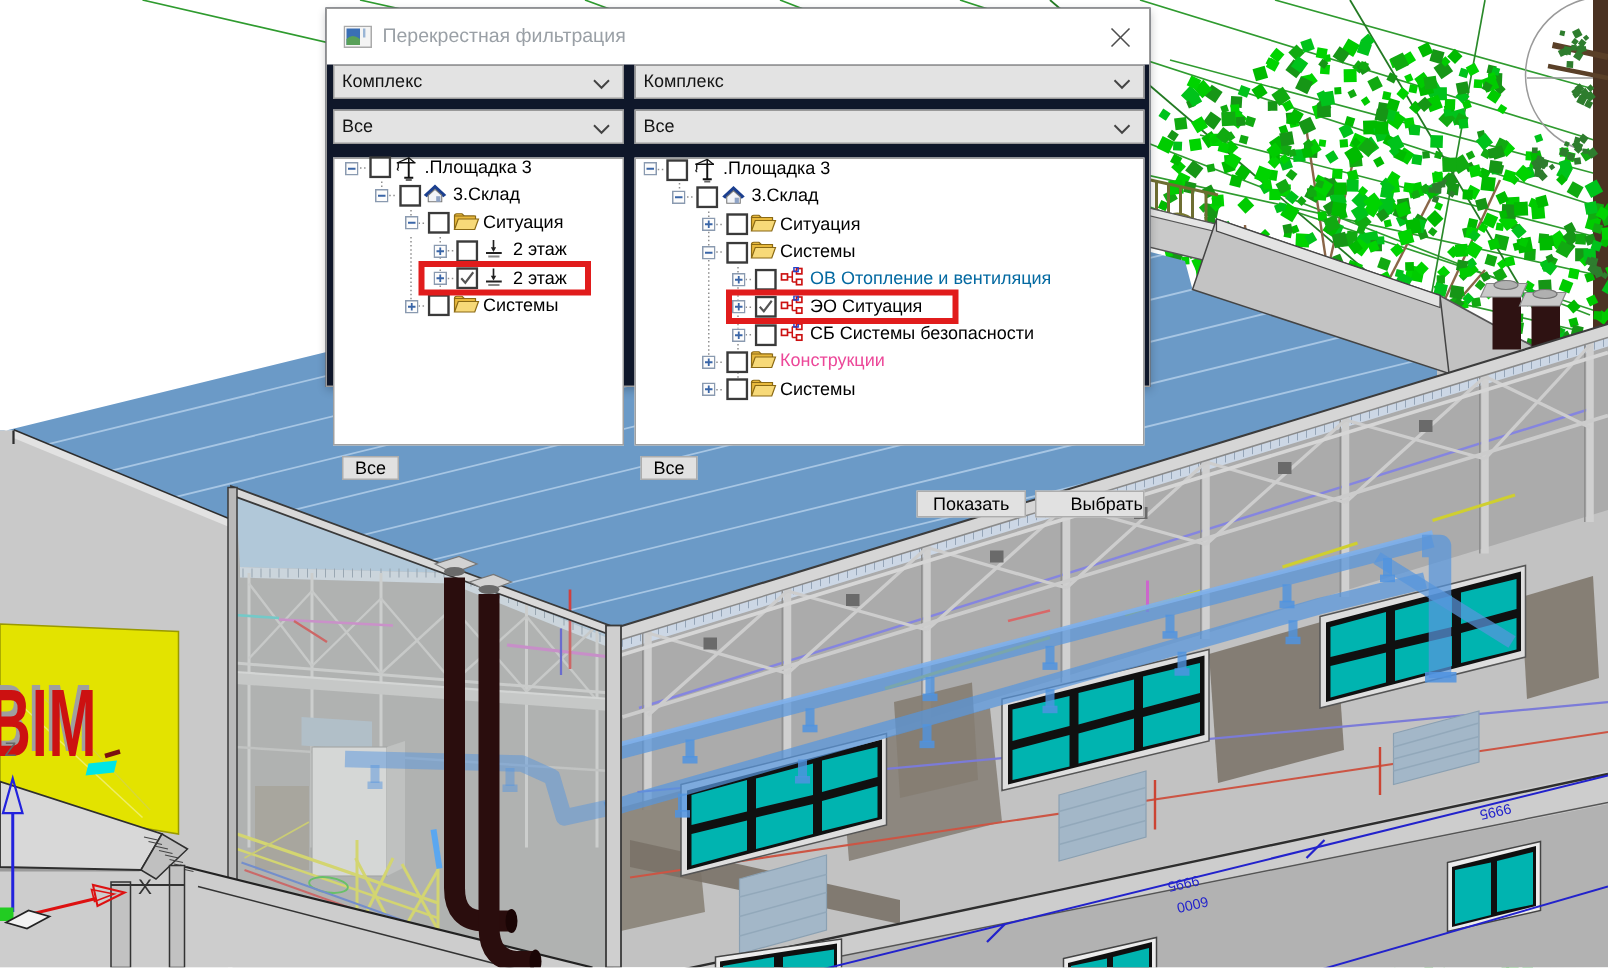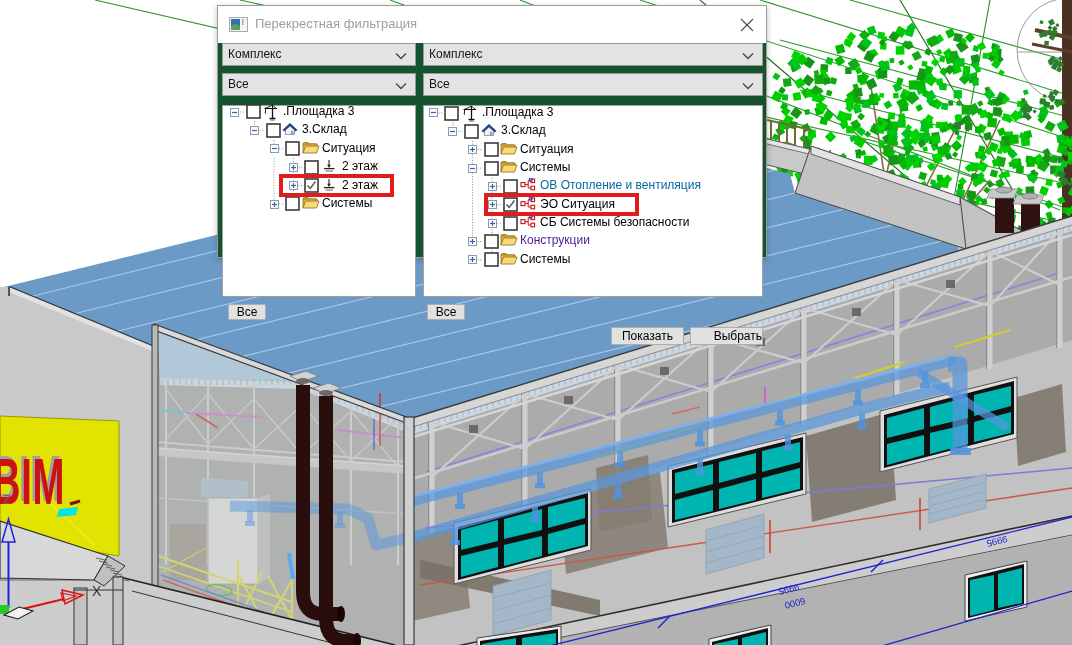--- a/index.html
+++ b/index.html
@@ -1618,21 +1618,21 @@
       <polygon points="8.5,519 15,542 2,542" fill="none" stroke="#2222dd" stroke-width="1.5"></polygon>
       <text x="3" y="504" font-size="13" fill="#666" font-family="Liberation Sans">Z</text>
       <line x1="14" y1="611" x2="64" y2="599" stroke="#dd1111" stroke-width="2"></line>
       <polygon points="83,595 62,590 65,604" fill="none" stroke="#dd1111" stroke-width="1.4"></polygon>
       <polygon points="76,596 61,593 63,601" fill="none" stroke="#dd1111" stroke-width="1.1"></polygon>
       <text x="92" y="596" font-size="14" fill="#333" font-family="Liberation Sans">X</text>
       <rect x="0" y="605" width="9" height="9" fill="#22cc22"></rect>
       <polygon points="4,615 19,607 33,611 18,619" fill="#f2f2f2" stroke="#222" stroke-width="1.1"></polygon>
 </svg>
 
-<div id="dlg" style="position:absolute;left:217px;top:5px;width:550px;height:253px;background:#14532d;border:1px solid #9b9b9b;box-shadow:0 2px 6px rgba(0,0,0,0.25);box-sizing:border-box">
+<div id="dlg" style="position:absolute;left:217px;top:5px;width:550px;height:253px;background:#0f172a;border:1px solid #9b9b9b;box-shadow:0 2px 6px rgba(0,0,0,0.25);box-sizing:border-box">
   <div style="position:absolute;left:0;top:0;width:100%;height:37px;background:#fff"></div>
   <div style="position:absolute;left:11px;top:11px;line-height:0"><svg width="19" height="15" viewBox="0 0 19 15">
           <rect x="0.5" y="0.5" width="18" height="14" fill="#f4f4f4" stroke="#aaa" stroke-width="1"></rect>
           <rect x="2" y="2" width="9" height="11" fill="#3a6fb5"></rect>
           <path d="M2 13 L2 9 Q6 5 11 9 L11 13 Z" fill="#58a058"></path>
           <rect x="13" y="2" width="1.6" height="6" fill="#9ab5d5"></rect>
         </svg></div>
   <div style="position:absolute;left:37px;top:10px;font-size:13px;color:#9aa0a6">Перекрестная фильтрация</div>
   <svg style="position:absolute;left:522px;top:12px" width="14" height="14" viewBox="0 0 14 14">
         <line x1="1" y1="1" x2="13" y2="13" stroke="#4d4d4d" stroke-width="1.1"></line>
@@ -1906,21 +1906,21 @@
         <line x1="4.5" y1="2" x2="4.5" y2="7" stroke="#3a66a8" stroke-width="1.2"></line>
       </svg></div>
     <div style="position:absolute;left:484px;top:234px;width:15px;height:15px;line-height:0"><svg width="15" height="15" viewBox="0 0 15 15">
         <rect x="1" y="1" width="13" height="13" fill="#fff" stroke="#3a3a3a" stroke-width="1.6"></rect>
       </svg></div>
     <div style="position:absolute;left:500px;top:233px;line-height:0"><svg width="18" height="14" viewBox="0 0 18 14">
         <path d="M1 3 Q1 1.5 2.5 1.5 L6 1.5 L7.5 3 L14 3 Q15 3 15 4.5 L15 5" fill="#e8b93c" stroke="#8a6914" stroke-width="0.8"></path>
         <path d="M1 12 L1 3 L15 3 L15 5" fill="#e8b93c" stroke="#8a6914" stroke-width="0.8"></path>
         <path d="M3.5 5 L17 5 L14.5 12 L1 12 Z" fill="#f7d978" stroke="#8a6914" stroke-width="0.8"></path>
       </svg></div>
-    <div style="position:absolute;left:520px;top:233px;font-size:12px;color:#4c1d95;white-space:nowrap">Конструкции</div>
+    <div style="position:absolute;left:520px;top:233px;font-size:12px;color:#ec4899;white-space:nowrap">Конструкции</div>
     <div style="position:absolute;left:468px;top:255px;width:9px;height:9px;line-height:0"><svg width="9" height="9" viewBox="0 0 9 9" style="background:#fff">
         <rect x="0.5" y="0.5" width="8" height="8" fill="#fcfcfc" stroke="#8a9ab0" stroke-width="1"></rect>
         <line x1="2" y1="4.5" x2="7" y2="4.5" stroke="#3a66a8" stroke-width="1.2"></line>
         <line x1="4.5" y1="2" x2="4.5" y2="7" stroke="#3a66a8" stroke-width="1.2"></line>
       </svg></div>
     <div style="position:absolute;left:484px;top:252px;width:15px;height:15px;line-height:0"><svg width="15" height="15" viewBox="0 0 15 15">
         <rect x="1" y="1" width="13" height="13" fill="#fff" stroke="#3a3a3a" stroke-width="1.6"></rect>
       </svg></div>
     <div style="position:absolute;left:500px;top:252px;line-height:0"><svg width="18" height="14" viewBox="0 0 18 14">
         <path d="M1 3 Q1 1.5 2.5 1.5 L6 1.5 L7.5 3 L14 3 Q15 3 15 4.5 L15 5" fill="#e8b93c" stroke="#8a6914" stroke-width="0.8"></path>

